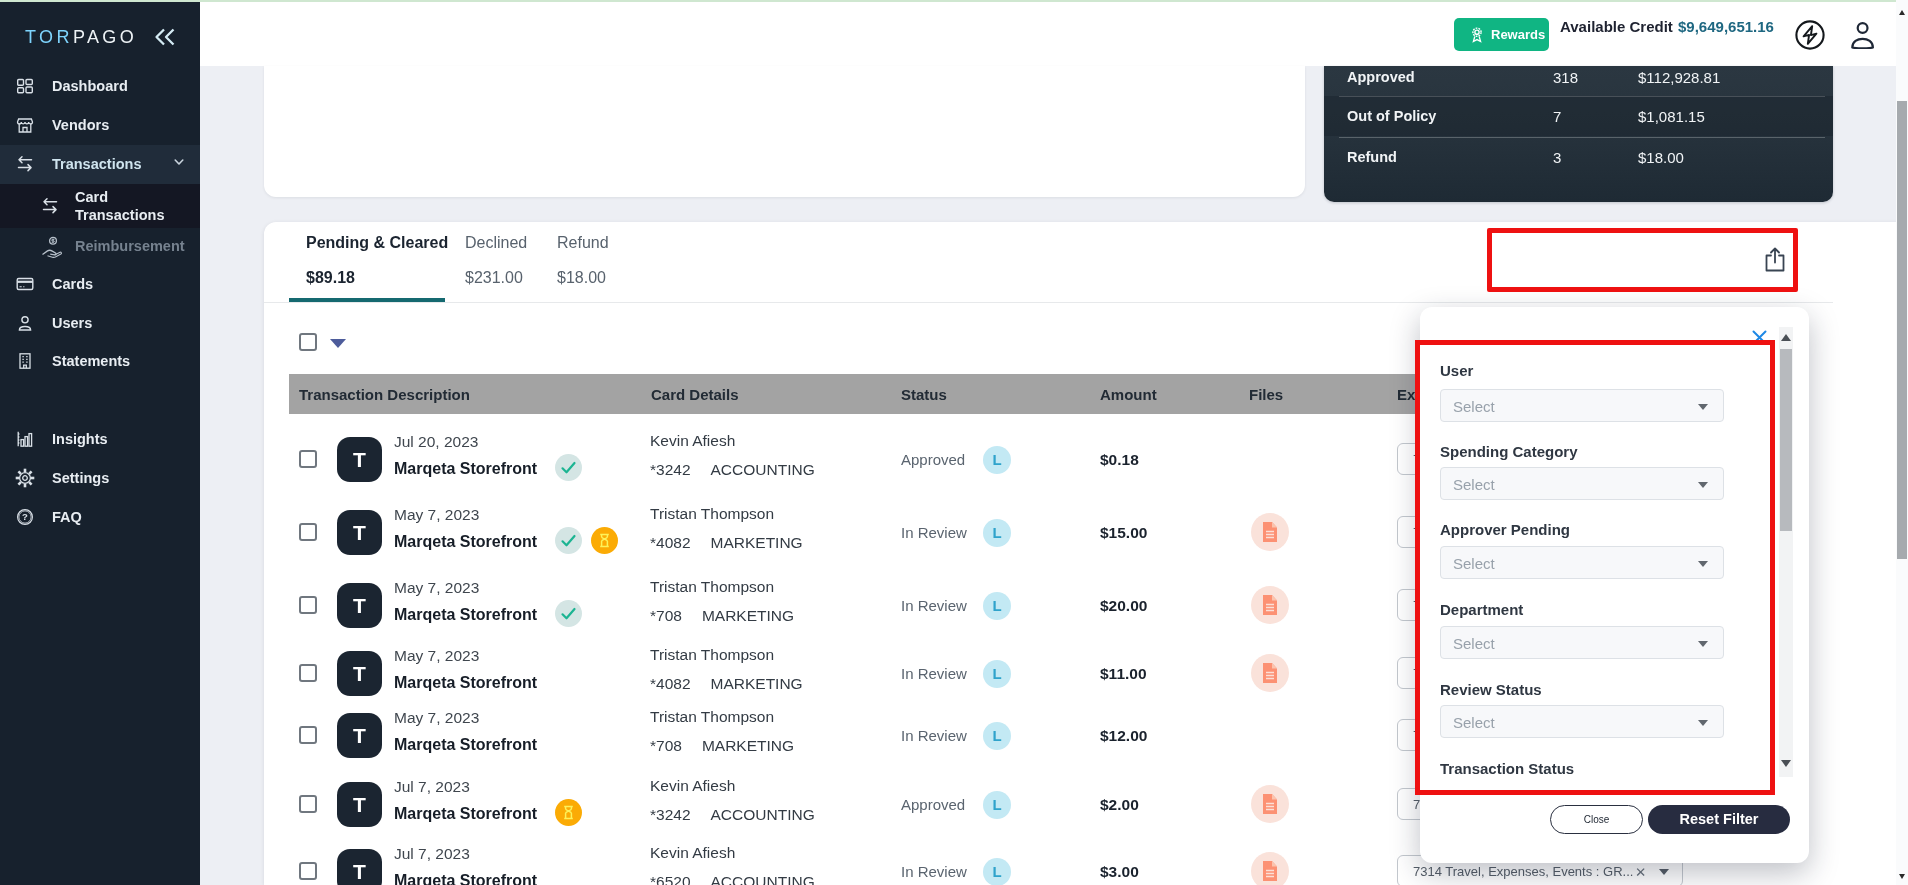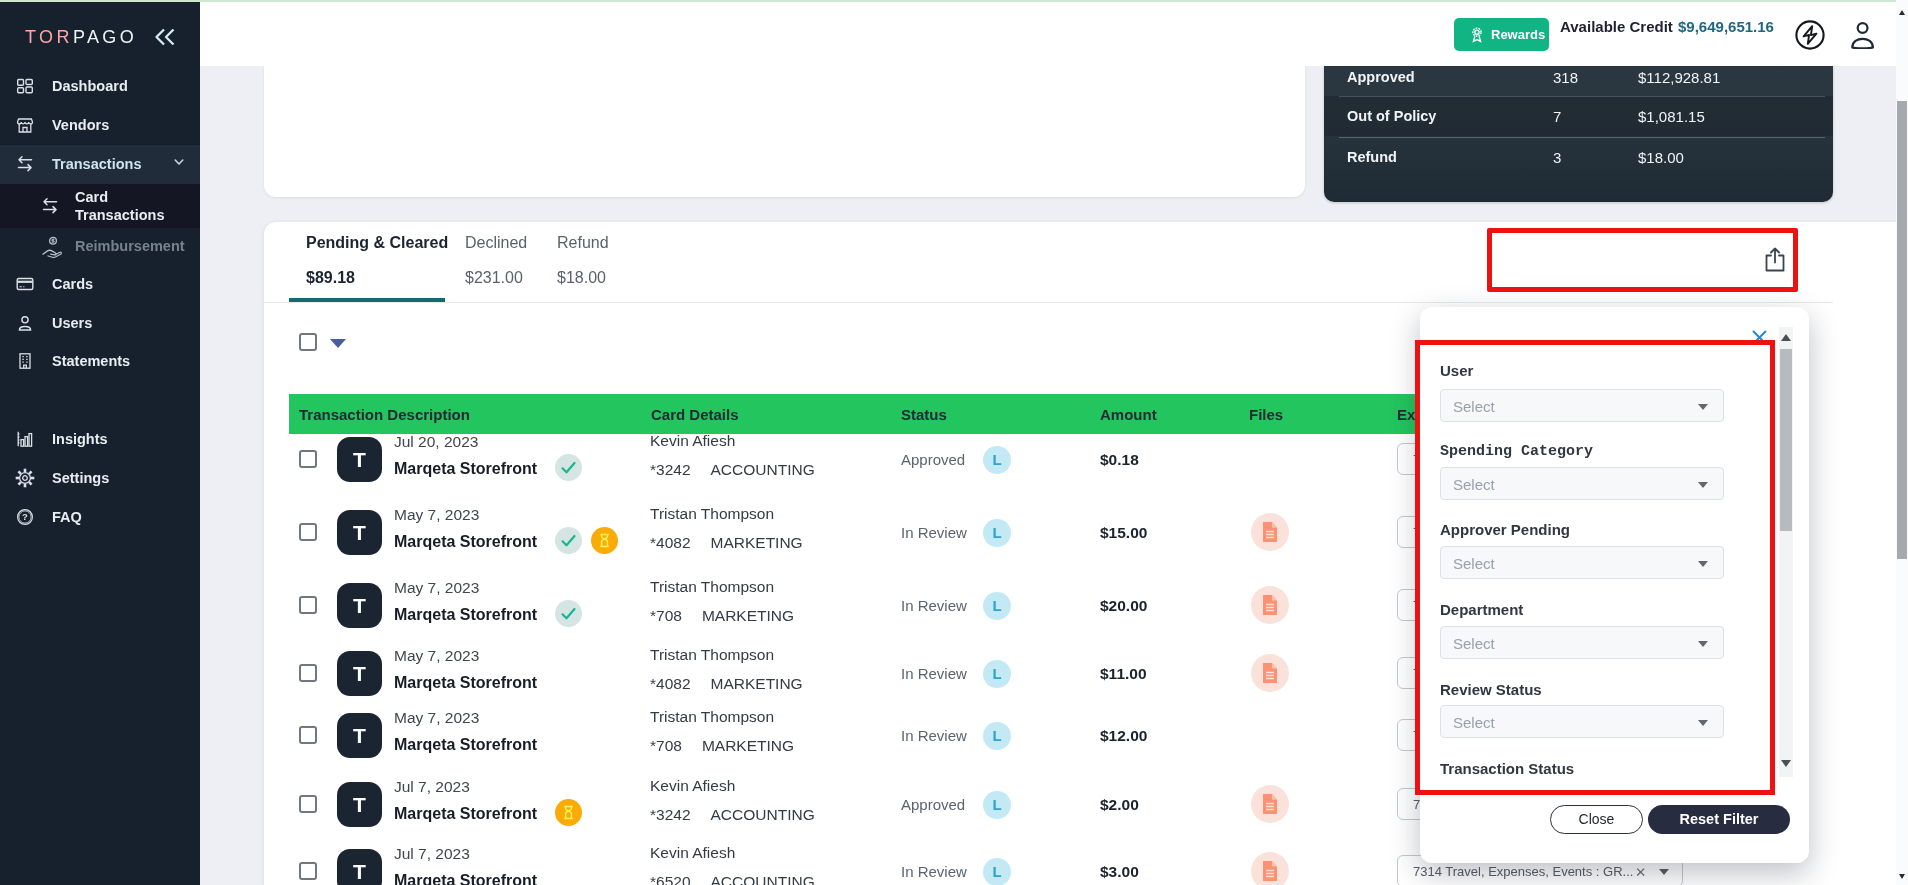--- a/index.html
+++ b/index.html
@@ -5,21 +5,21 @@
 * { margin:0; padding:0; box-sizing:border-box; }
 html,body { width:1908px; height:885px; overflow:hidden; }
 body { font-family:"Liberation Sans", sans-serif; background:#fff; position:relative; }
 .abs { position:absolute; }
 #stage { position:absolute; left:0; top:0; width:1908px; height:885px; overflow:hidden; }
 
 #greenline { left:0; top:0; width:1908px; height:2px; background:#cfe7d0; }
 
 #sidebar { left:0; top:2px; width:200px; height:883px; background:#17212d; }
 #logo { left:25px; top:25px; width:150px; height:18px; color:#eef3f6; font-size:18px; letter-spacing:3.4px; white-space:nowrap; }
-#logo .t { color:#fca5a5; }
+#logo .t { color:#7dd3fc; }
 #collapse { left:154px; top:26px; width:22px; height:18px; }
 .nav { left:0; width:200px; height:39px; color:#e8edf2; }
 .nav .ic { position:absolute; left:15px; top:50%; margin-top:-10px; width:20px; height:20px; }
 .nav .tx { position:absolute; left:52px; top:50%; transform:translateY(-50%); font-size:14.5px; font-weight:bold; }
 .nav.sub .ic { left:40px; }
 .nav.sub .tx { left:75px; }
 #nav-trans { background:#202c3a; }
 #nav-trans .tx { color:#cfe4ee; }
 #nav-cardtrans { background:#141723; height:44px; }
 #nav-cardtrans .tx { line-height:18px; }
@@ -51,21 +51,21 @@
 #tab3 { left:293px; } #tab3 .l1,#tab3 .l2 { color:#58626d; }
 #tabline { position:absolute; left:0; top:80px; width:1569px; height:1px; background:#e7e9eb; }
 #tabind { position:absolute; left:25px; top:76px; width:156px; height:4px; background:#156970; }
 
 #searchbox { position:absolute; left:1266px; top:21px; width:220px; height:37px; border:1.5px solid #39434f; border-radius:6px; }
 #searchbox span { position:absolute; left:15px; top:9px; font-size:15px; color:#939ca6; }
 
 #selall { position:absolute; left:35px; top:111px; width:18px; height:18px; border:2px solid #70777f; border-radius:3px; }
 #selcaret { position:absolute; left:66px; top:117px; width:0; height:0; border-left:8px solid transparent; border-right:8px solid transparent; border-top:9px solid #4d5c9b; }
 
-#thead { position:absolute; left:25px; top:172px; width:1519px; height:40px; background:#22c55e; }
+#thead { position:absolute; left:25px; top:152px; width:1519px; height:40px; background:#a3a3a3; }
 #thead span { position:absolute; top:50%; transform:translateY(-50%); font-size:15px; font-weight:bold; color:#222b35; white-space:nowrap; }
 .cb { position:absolute; left:35px; width:18px; height:18px; border:2px solid #70777f; border-radius:3px; }
 .avatar { position:absolute; left:73px; width:45px; height:45px; border-radius:13px; background:#1b2531; color:#fff; font-weight:bold; font-size:21px; text-align:center; line-height:45px; }
 .date { position:absolute; left:130px; font-size:15.5px; color:#3f464e; white-space:nowrap; }
 .merch { position:absolute; left:130px; font-size:16px; font-weight:bold; color:#161d27; white-space:nowrap; }
 .badge { position:absolute; width:27px; height:27px; border-radius:50%; }
 .badge.chk { background:#d4e5e4; }
 .badge.hg { background:#fbab05; }
 .cname { position:absolute; left:386px; font-size:15.5px; color:#333b44; white-space:nowrap; }
 .ccard { position:absolute; left:386px; font-size:15.5px; color:#333b44; white-space:nowrap; }
@@ -77,21 +77,21 @@
 .chip { position:absolute; left:1133px; width:286px; height:32px; border:1.5px solid #c3c8ce; border-radius:6px; }
 .chip .ct { position:absolute; left:15px; top:8px; width:224px; font-size:13px; color:#555e68; white-space:nowrap; overflow:hidden; }
 .chip .cx { position:absolute; left:237px; top:8px; font-size:13.5px; color:#6a737d; }
 .chip .ca { position:absolute; left:261px; top:13px; width:0; height:0; border-left:5px solid transparent; border-right:5px solid transparent; border-top:6px solid #555d66; }
 
 #popup { left:1420px; top:307px; width:389px; height:556px; background:#fff; border-radius:12px; box-shadow:0 10px 30px rgba(20,30,50,.28); }
 .flabel { position:absolute; left:20px; font-size:15px; font-weight:bold; color:#2f3742; }
 .fsel { position:absolute; left:20px; width:284px; height:33px; background:#f7f8fa; border:1px solid #dde1e6; border-radius:4px; }
 .fsel span { position:absolute; left:12px; top:8px; font-size:15px; color:#98a1ab; }
 .fsel .v { position:absolute; right:15px; top:14px; width:0; height:0; border-left:5.5px solid transparent; border-right:5.5px solid transparent; border-top:6.5px solid #61676e; }
-#closebtn { position:absolute; left:130px; top:498px; width:93px; height:29px; border:1.5px solid #2a3040; border-radius:15px; background:#fff; font-size:14px; color:#1c2430; text-align:center; line-height:27px; }
+#closebtn { position:absolute; left:130px; top:498px; width:93px; height:29px; border:1.5px solid #2a3040; border-radius:15px; background:#fff; font-size:10px; color:#1c2430; text-align:center; line-height:27px; }
 #resetbtn { position:absolute; left:228px; top:498px; width:142px; height:29px; border-radius:15px; background:#272c40; font-size:14.5px; font-weight:bold; color:#fff; text-align:center; line-height:29px; }
 
 #pscroll { position:absolute; left:359px; top:20px; width:14px; height:450px; background:#f2f3f4; }
 #pthumb { position:absolute; left:360px; top:42px; width:12px; height:182px; background:#b7babe; }
 
 #red1 { left:1487px; top:228px; width:311px; height:64px; border:5px solid #ee1111; border-radius:2px; }
 #red2 { left:1415px; top:340px; width:360px; height:455px; border:5px solid #ee1111; }
 
 #sbtrack { left:1896px; top:0; width:12px; height:885px; background:#fafbfc; }
 #sbthumb { left:1897px; top:101px; width:10px; height:458px; background:#a6aaae; }
@@ -487,21 +487,21 @@
           </div>
         </div>
     </div>
   </div>
   <div class="abs" id="popup">
     <div class="flabel" style="top:55px;">User</div>
     <div class="fsel" style="top:82px;">
         <span>Select</span>
         <i class="v"></i>
       </div>
-    <div class="flabel" style="top:136px;font-family:Liberation Mono, monospace;">Spending Category</div>
+    <div class="flabel" style="top:136px;">Spending Category</div>
     <div class="fsel" style="top:160px;">
         <span>Select</span>
         <i class="v"></i>
       </div>
     <div class="flabel" style="top:214px;">Approver Pending</div>
     <div class="fsel" style="top:239px;">
         <span>Select</span>
         <i class="v"></i>
       </div>
     <div class="flabel" style="top:294px;">Department</div>

